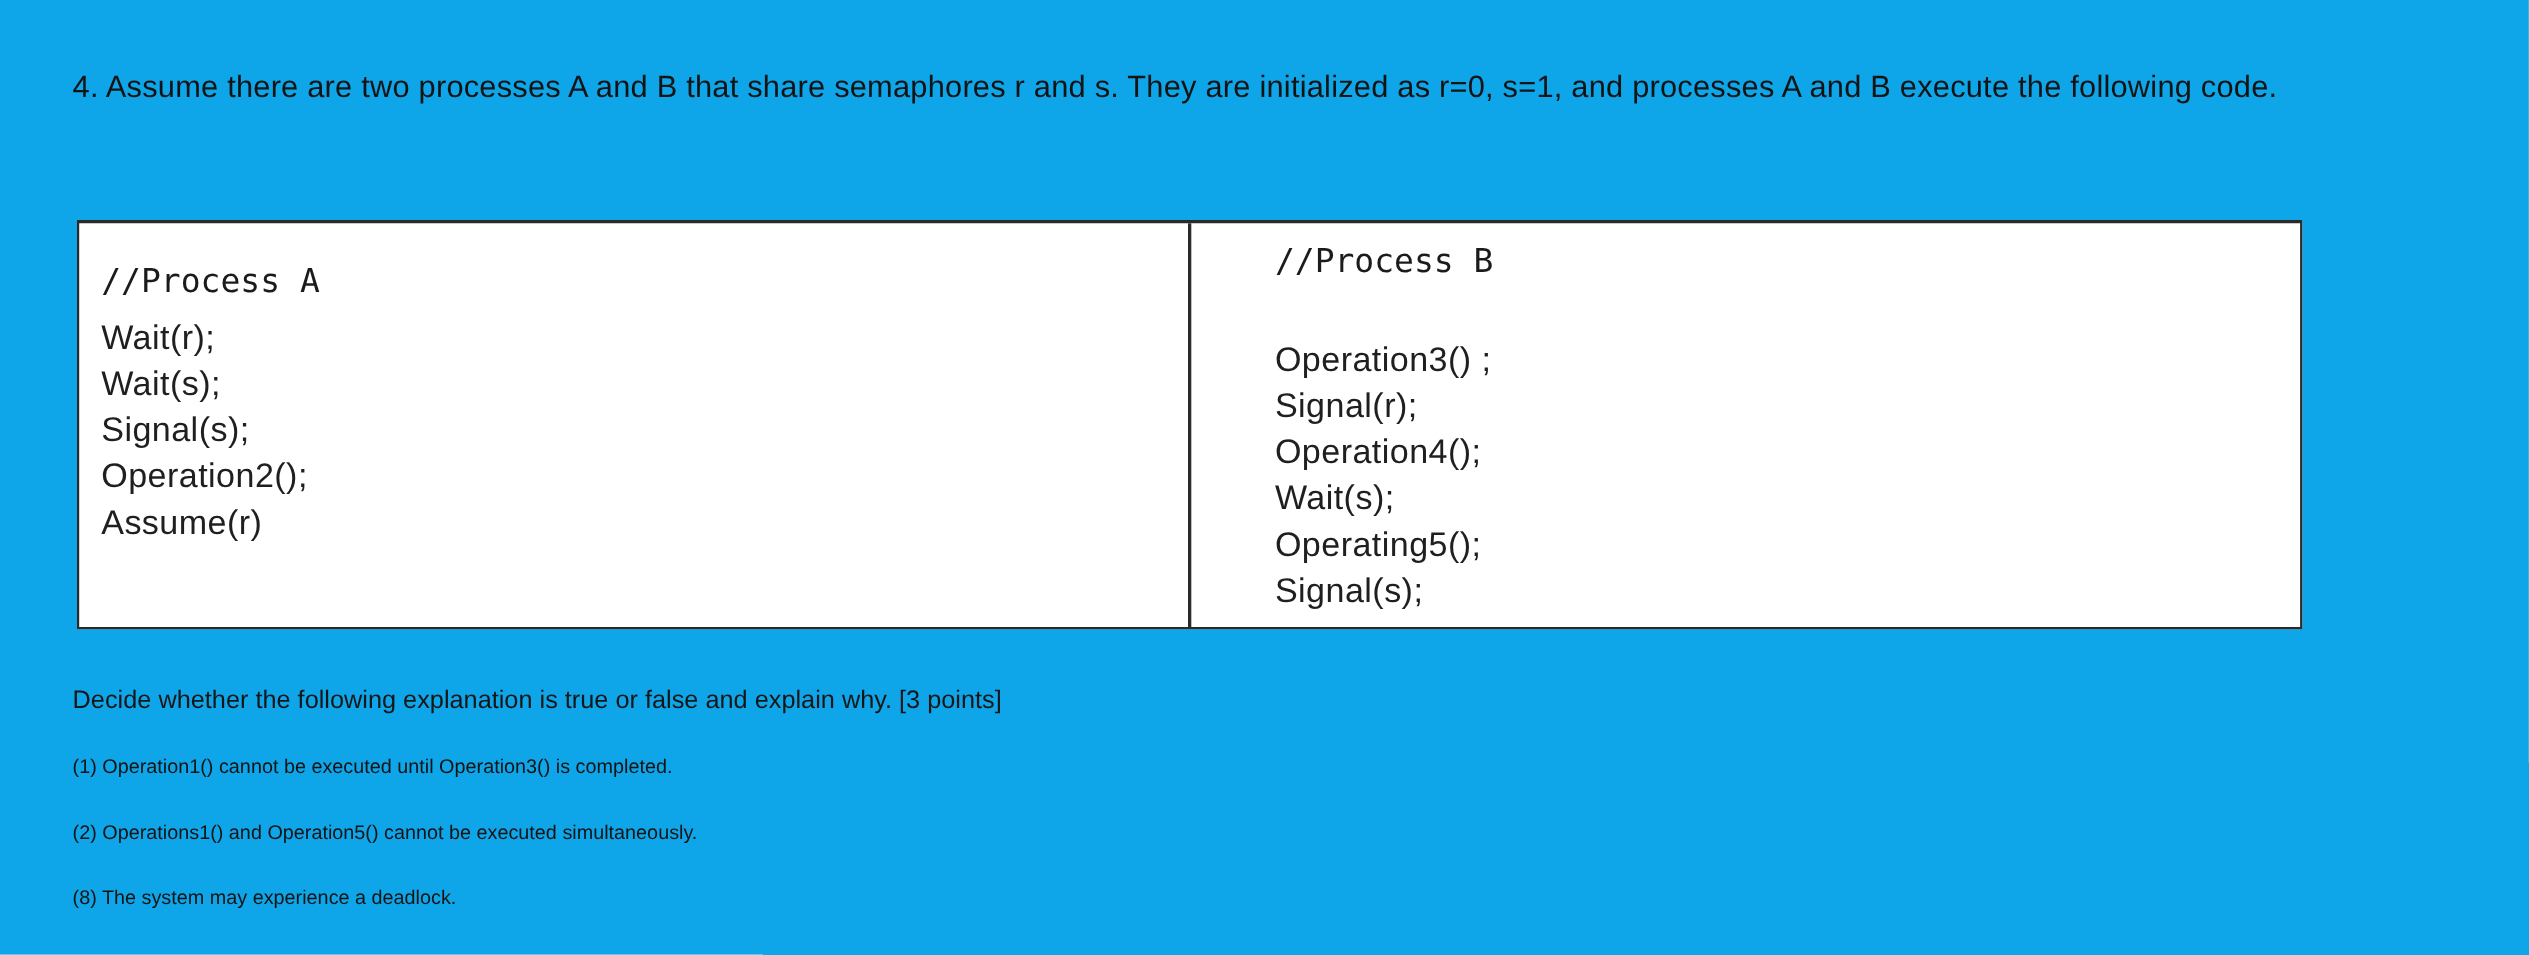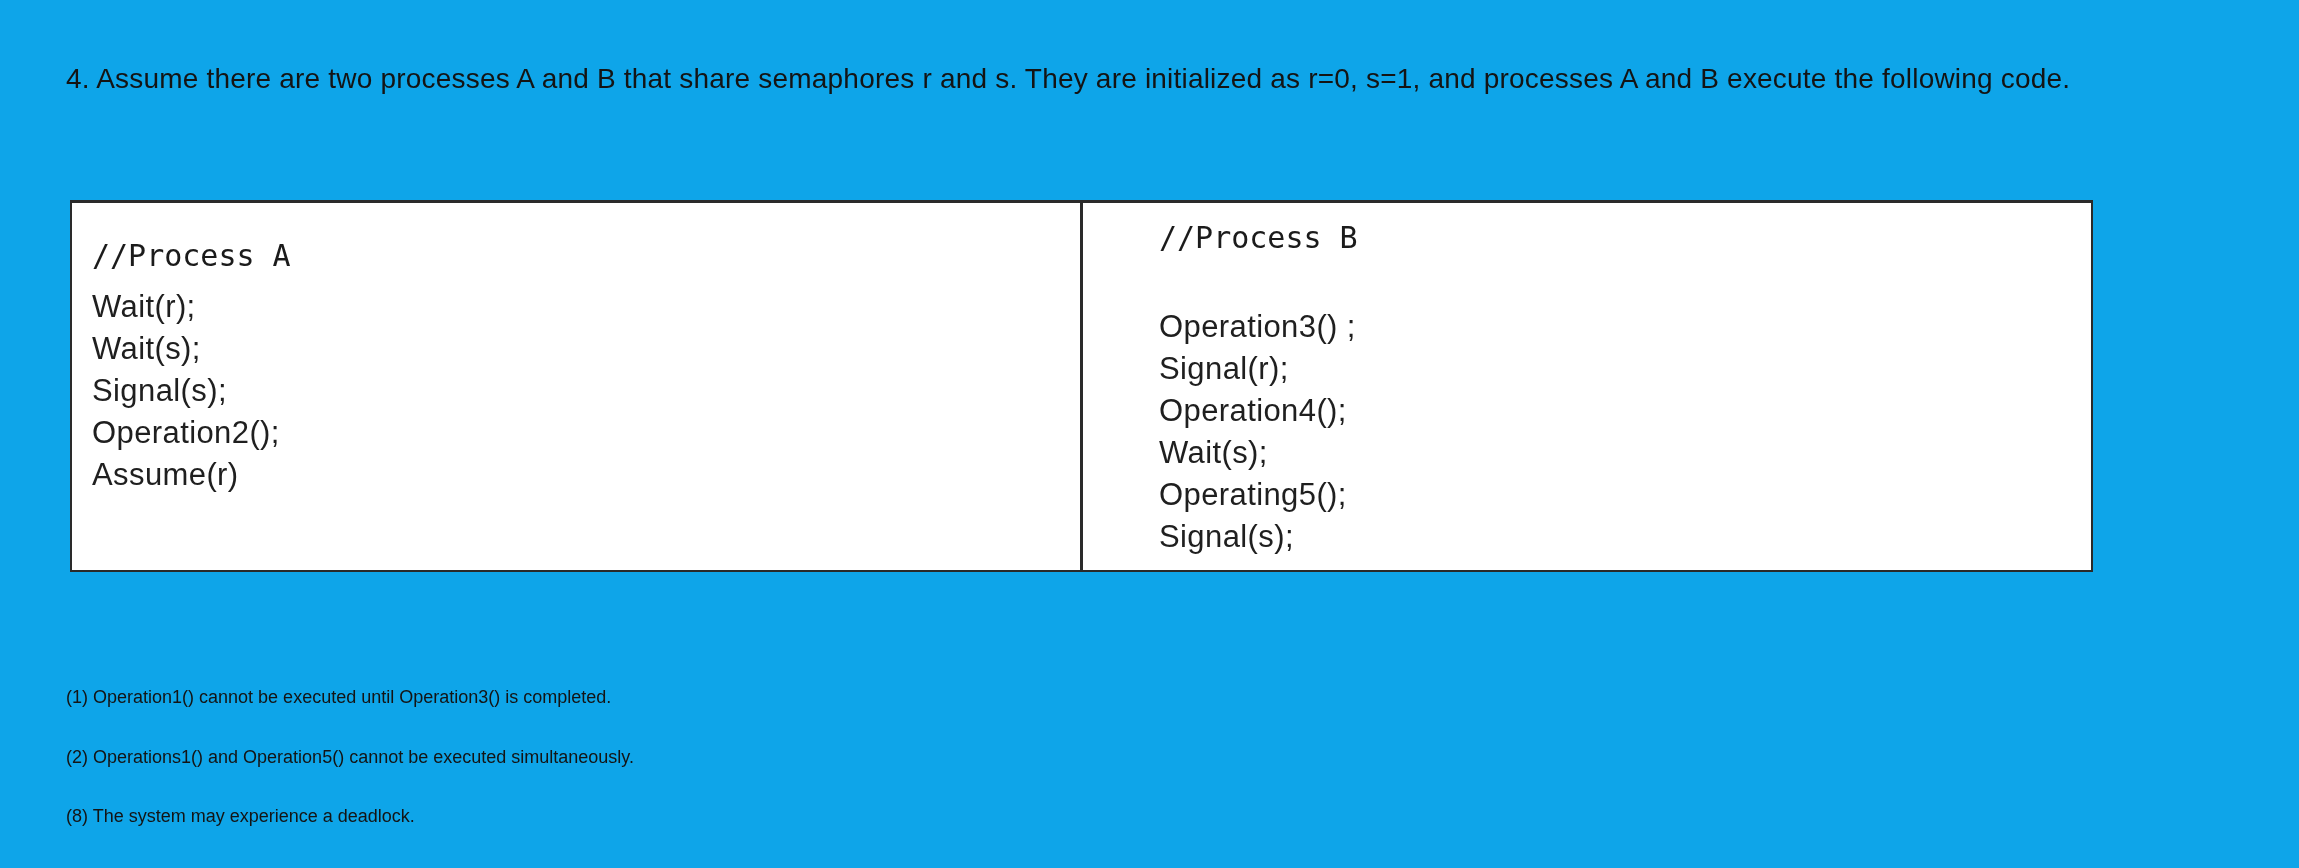--- a/index.html
+++ b/index.html
@@ -126,20 +126,21 @@
         <div class="code-line">Signal(r);</div>
         <div class="code-line">Operation4();</div>
         <div class="code-line">Wait(s);</div>
         <div class="code-line">Operating5();</div>
         <div class="code-line">Signal(s);</div>
       </div>
     </div>
 
   </div>
 
+  <div class="instruction">Decide whether the following explanation is true or false and explain why. [3 points]</div>
 
   <div class="statement statement-1">(1) Operation1() cannot be executed until Operation3() is completed.</div>
 
   <div class="statement statement-2">(2) Operations1() and Operation5() cannot be executed simultaneously.</div>
 
   <div class="statement statement-3">(8) The system may experience a deadlock.</div>
 
 </div>
 
 </body></html>

